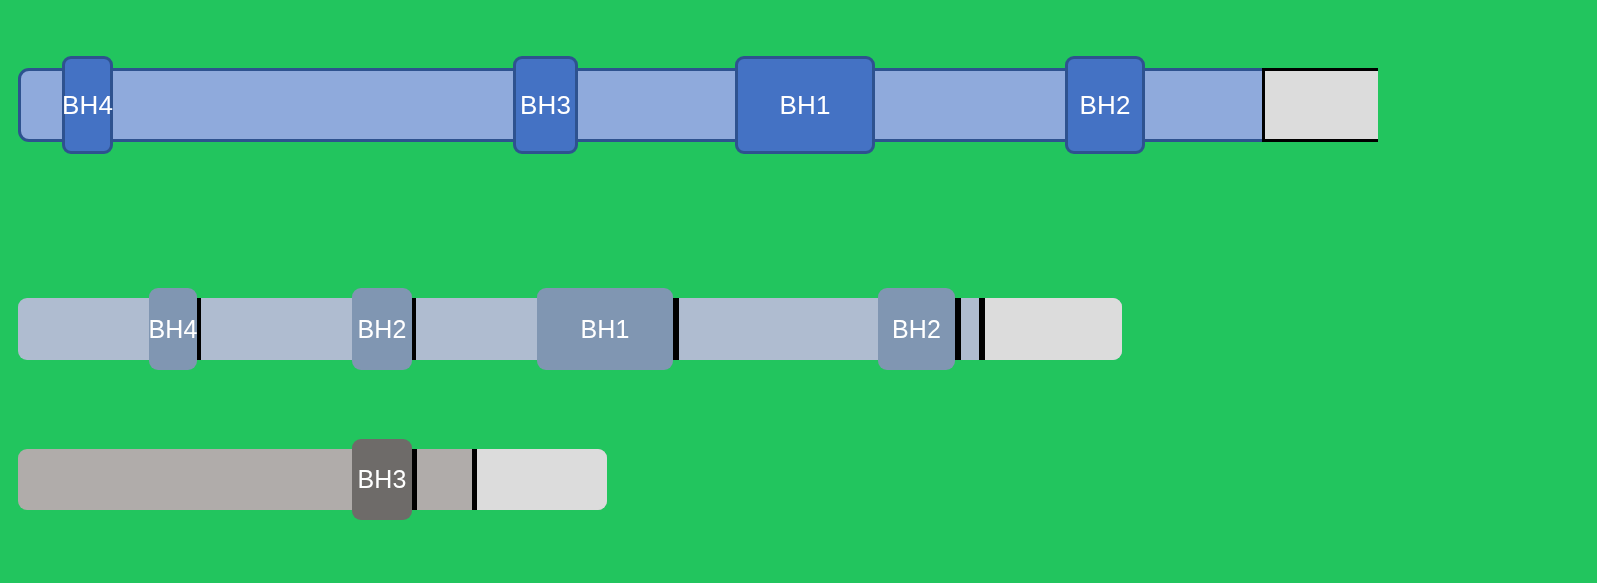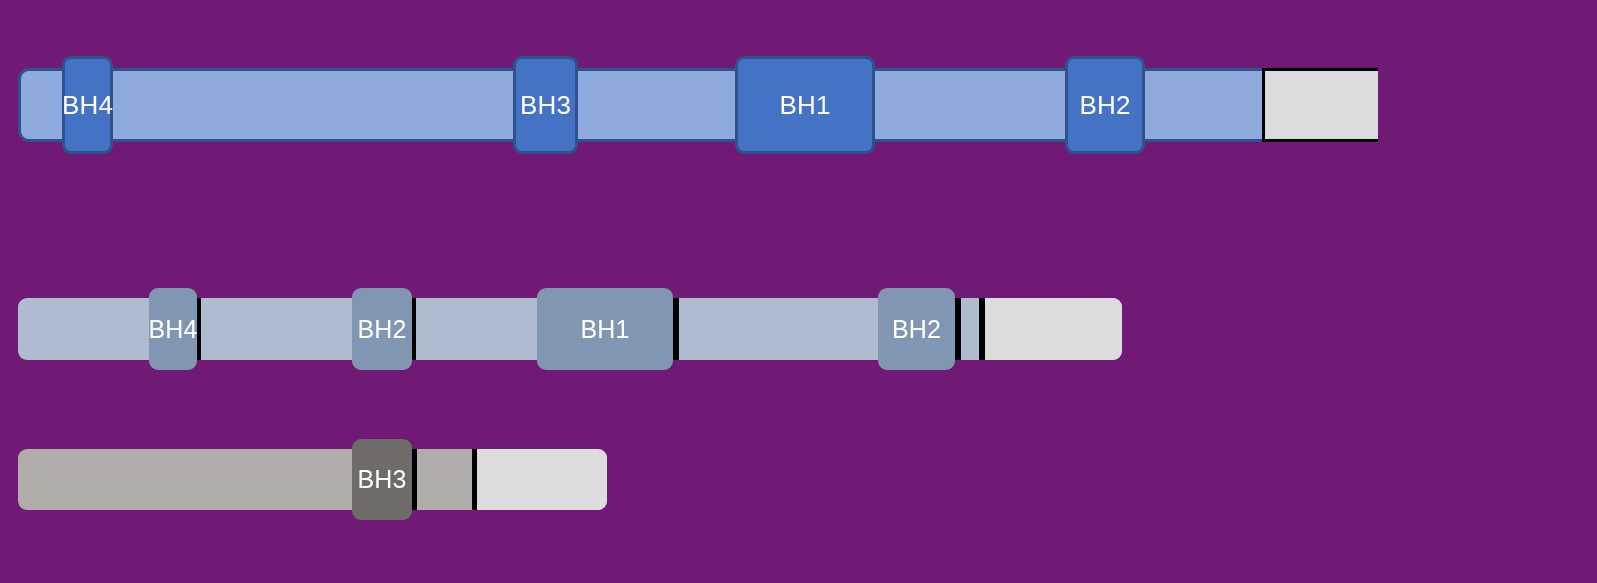--- a/index.html
+++ b/index.html
@@ -4,21 +4,21 @@
 <style>
   html, body {
     margin: 0;
     padding: 0;
     background: #000000;
   }
   #canvas {
     position: relative;
     width: 1597px;
     height: 583px;
-    background: #701a75;
+    background: #22c55e;
     overflow: hidden;
     font-family: "Liberation Sans", sans-serif;
   }
 
   
   .protein-row {
     position: absolute;
   }
   .backbone {
     position: absolute;

